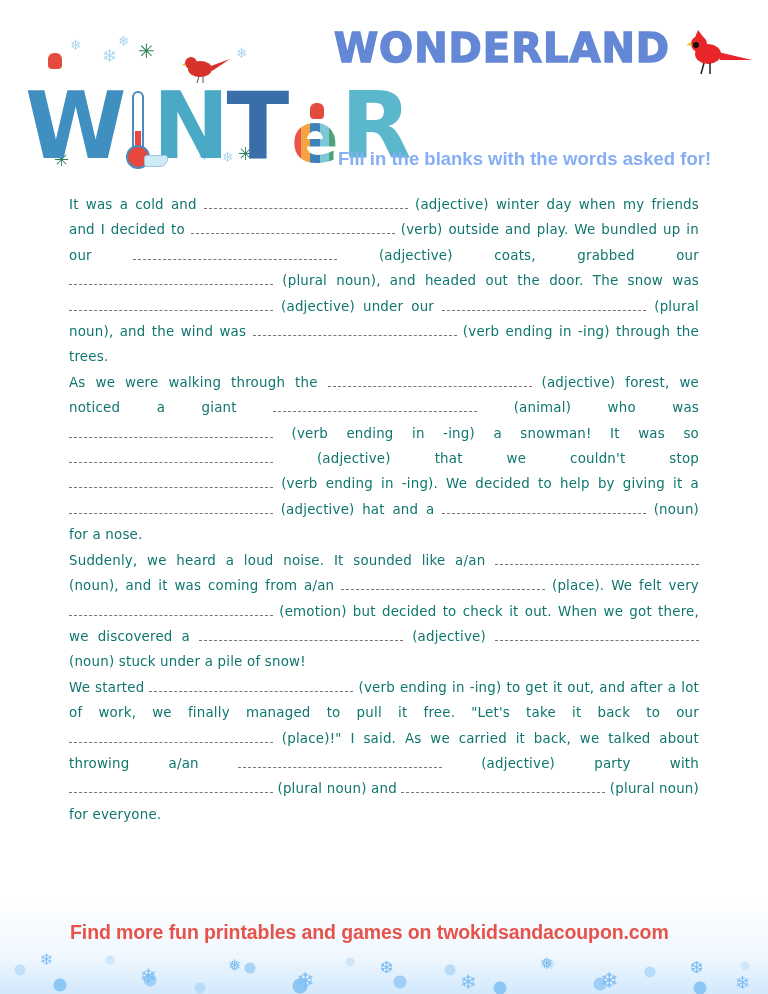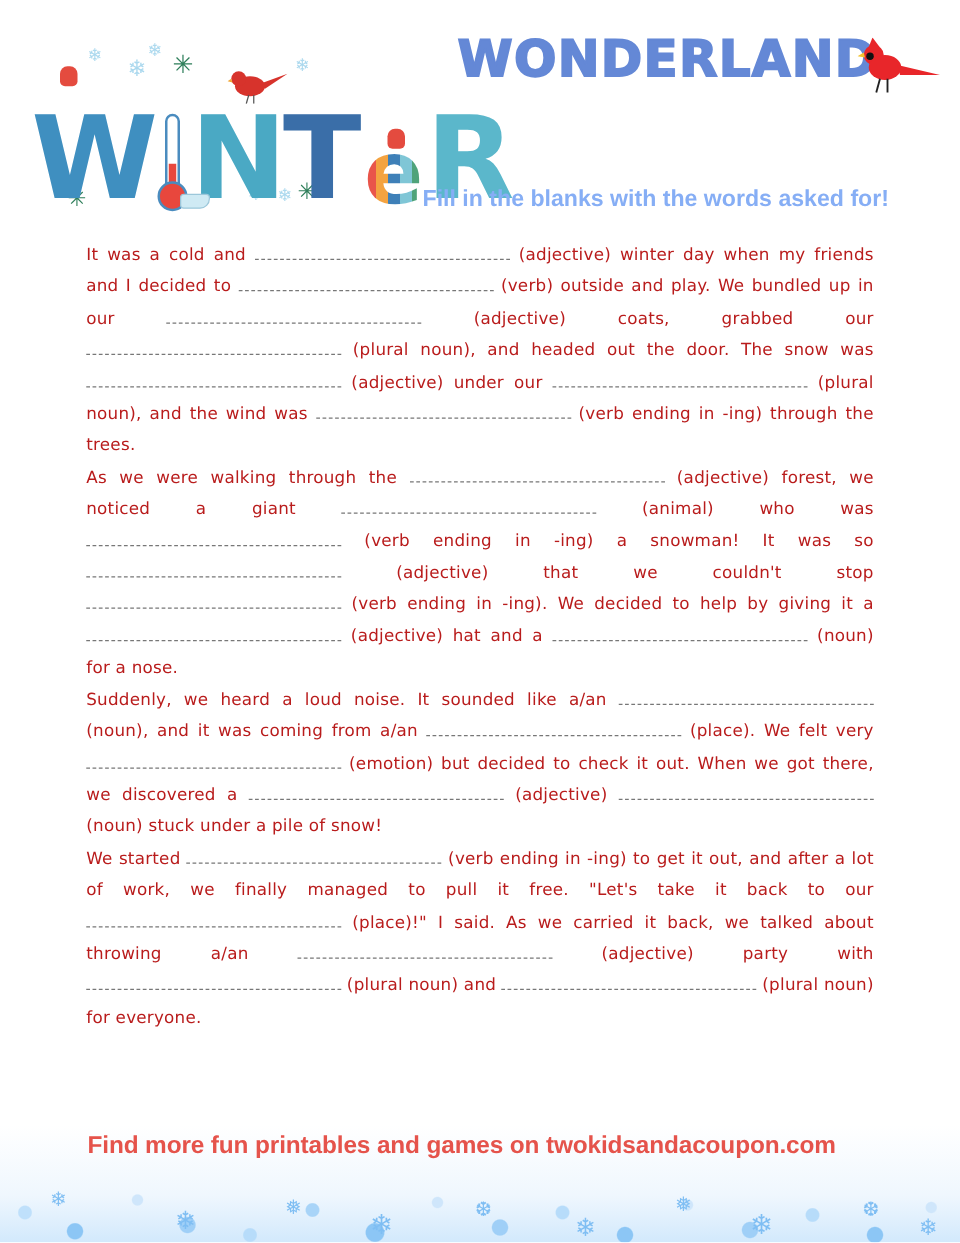--- a/index.html
+++ b/index.html
@@ -17,25 +17,25 @@
   .thermo-bulb { position: absolute; left: 0; bottom: 0; width: 24px; height: 24px; border-radius: 50%; background: #e8473d; border: 2px solid #4a8cbf; }
   .thermo-red { position: absolute; left: 9px; top: 40px; width: 6px; height: 26px; background: #e8473d; }
   .wl-n { color: #4aa9c4; font-size: 92px; letter-spacing: -3px; }
   .wl-t { color: #3a6ea8; font-size: 92px; margin-top: -10px; }
   .wl-e { font-size: 70px; margin: 0 2px; background: linear-gradient(90deg,#e9554a 0 20%,#f4a340 20% 40%,#3e80b8 40% 60%,#7fc6d6 60% 80%,#4fa37a 80% 100%); -webkit-background-clip: text; background-clip: text; color: transparent; }
   .wl-r { color: #5bb7cb; font-size: 92px; }
   .cardinal-small { position: absolute; left: 172px; top: 30px; width: 48px; height: 28px; }
   .snow-glyph { position: absolute; color: #aad8ee; font-size: 14px; }
 
   .title-block { position: absolute; left: 334px; top: 26px; width: 430px; }
-  .title-line { font-family: "DejaVu Sans", sans-serif; font-weight: bold; color: #6488d6; font-size: 40px; line-height: 44px; letter-spacing: 1px; text-transform: uppercase; margin-left: 32px; -webkit-text-stroke: 1.5px #6488d6; }
+  .title-line { font-family: "DejaVu Sans", sans-serif; font-weight: bold; color: #6488d6; font-size: 40px; line-height: 44px; letter-spacing: 1px; text-transform: uppercase; -webkit-text-stroke: 1.5px #6488d6; }
   .subtitle { position: absolute; left: 338px; top: 148px; color: #86aef5; font-family: "Liberation Sans", sans-serif; font-weight: bold; font-size: 18.5px; }
   .cardinal-big { position: absolute; left: 686px; top: 30px; width: 66px; height: 46px; }
 
-  .story { position: absolute; left: 69px; top: 192px; width: 630px; font-family: "DejaVu Sans", sans-serif; font-size: 13.4px; color: #b91c1c; letter-spacing: 0.2px; }
+  .story { position: absolute; left: 69px; top: 192px; width: 630px; font-family: "DejaVu Sans", sans-serif; font-size: 13.4px; color: #0f766e; letter-spacing: 0.2px; }
   .story-para { text-align: justify; line-height: 25.4px; text-align-last: left; }
   .blank { display: inline-block; width: 204px; border-bottom: 1px dashed #777; height: 10px; vertical-align: baseline; }
 
   .footer { position: absolute; left: 0; top: 900px; width: 768px; height: 94px; overflow: hidden; }
   .footer-snow { position: absolute; left: 0; top: 0; width: 768px; height: 94px;
     background:
       radial-gradient(circle at 20px 70px, #bfe0fb 0 5px, transparent 6px),
       radial-gradient(circle at 60px 85px, #8cc6f5 0 6px, transparent 7px),
       radial-gradient(circle at 110px 60px, #cfe6fb 0 4px, transparent 5px),
       radial-gradient(circle at 150px 80px, #9fcff7 0 6px, transparent 7px),
@@ -47,21 +47,21 @@
       radial-gradient(circle at 450px 70px, #b7dcfa 0 5px, transparent 6px),
       radial-gradient(circle at 500px 88px, #8cc6f5 0 6px, transparent 7px),
       radial-gradient(circle at 550px 64px, #cfe6fb 0 4px, transparent 5px),
       radial-gradient(circle at 600px 84px, #9fcff7 0 6px, transparent 7px),
       radial-gradient(circle at 650px 72px, #b7dcfa 0 5px, transparent 6px),
       radial-gradient(circle at 700px 88px, #8cc6f5 0 6px, transparent 7px),
       radial-gradient(circle at 745px 66px, #cfe6fb 0 4px, transparent 5px),
       linear-gradient(to bottom, rgba(255,255,255,0) 0%, rgba(210,232,252,0.35) 60%, rgba(180,218,250,0.6) 100%);
   }
   .footer-flake { position: absolute; color: #7fbef3; font-size: 16px; line-height: 1; }
-  .footer-text { position: absolute; left: 70px; top: 5px; font-family: "Liberation Sans", sans-serif; font-weight: bold; font-size: 19.5px; color: #e5534b; letter-spacing: -0.1px; }
+  .footer-text { position: absolute; left: 70px; top: 21px; font-family: "Liberation Sans", sans-serif; font-weight: bold; font-size: 19.5px; color: #e5534b; letter-spacing: -0.1px; }
 </style>
 </head>
 <body>
 
 <div class="header">
   <div class="winter-logo">
     <span class="snow-glyph" style="left:60px;top:12px;">❄</span>
     <span class="snow-glyph" style="left:92px;top:20px;font-size:18px;">❄</span>
     <span class="snow-glyph" style="left:108px;top:8px;">❄</span>
     <span class="snow-glyph" style="left:226px;top:20px;">❄</span>

